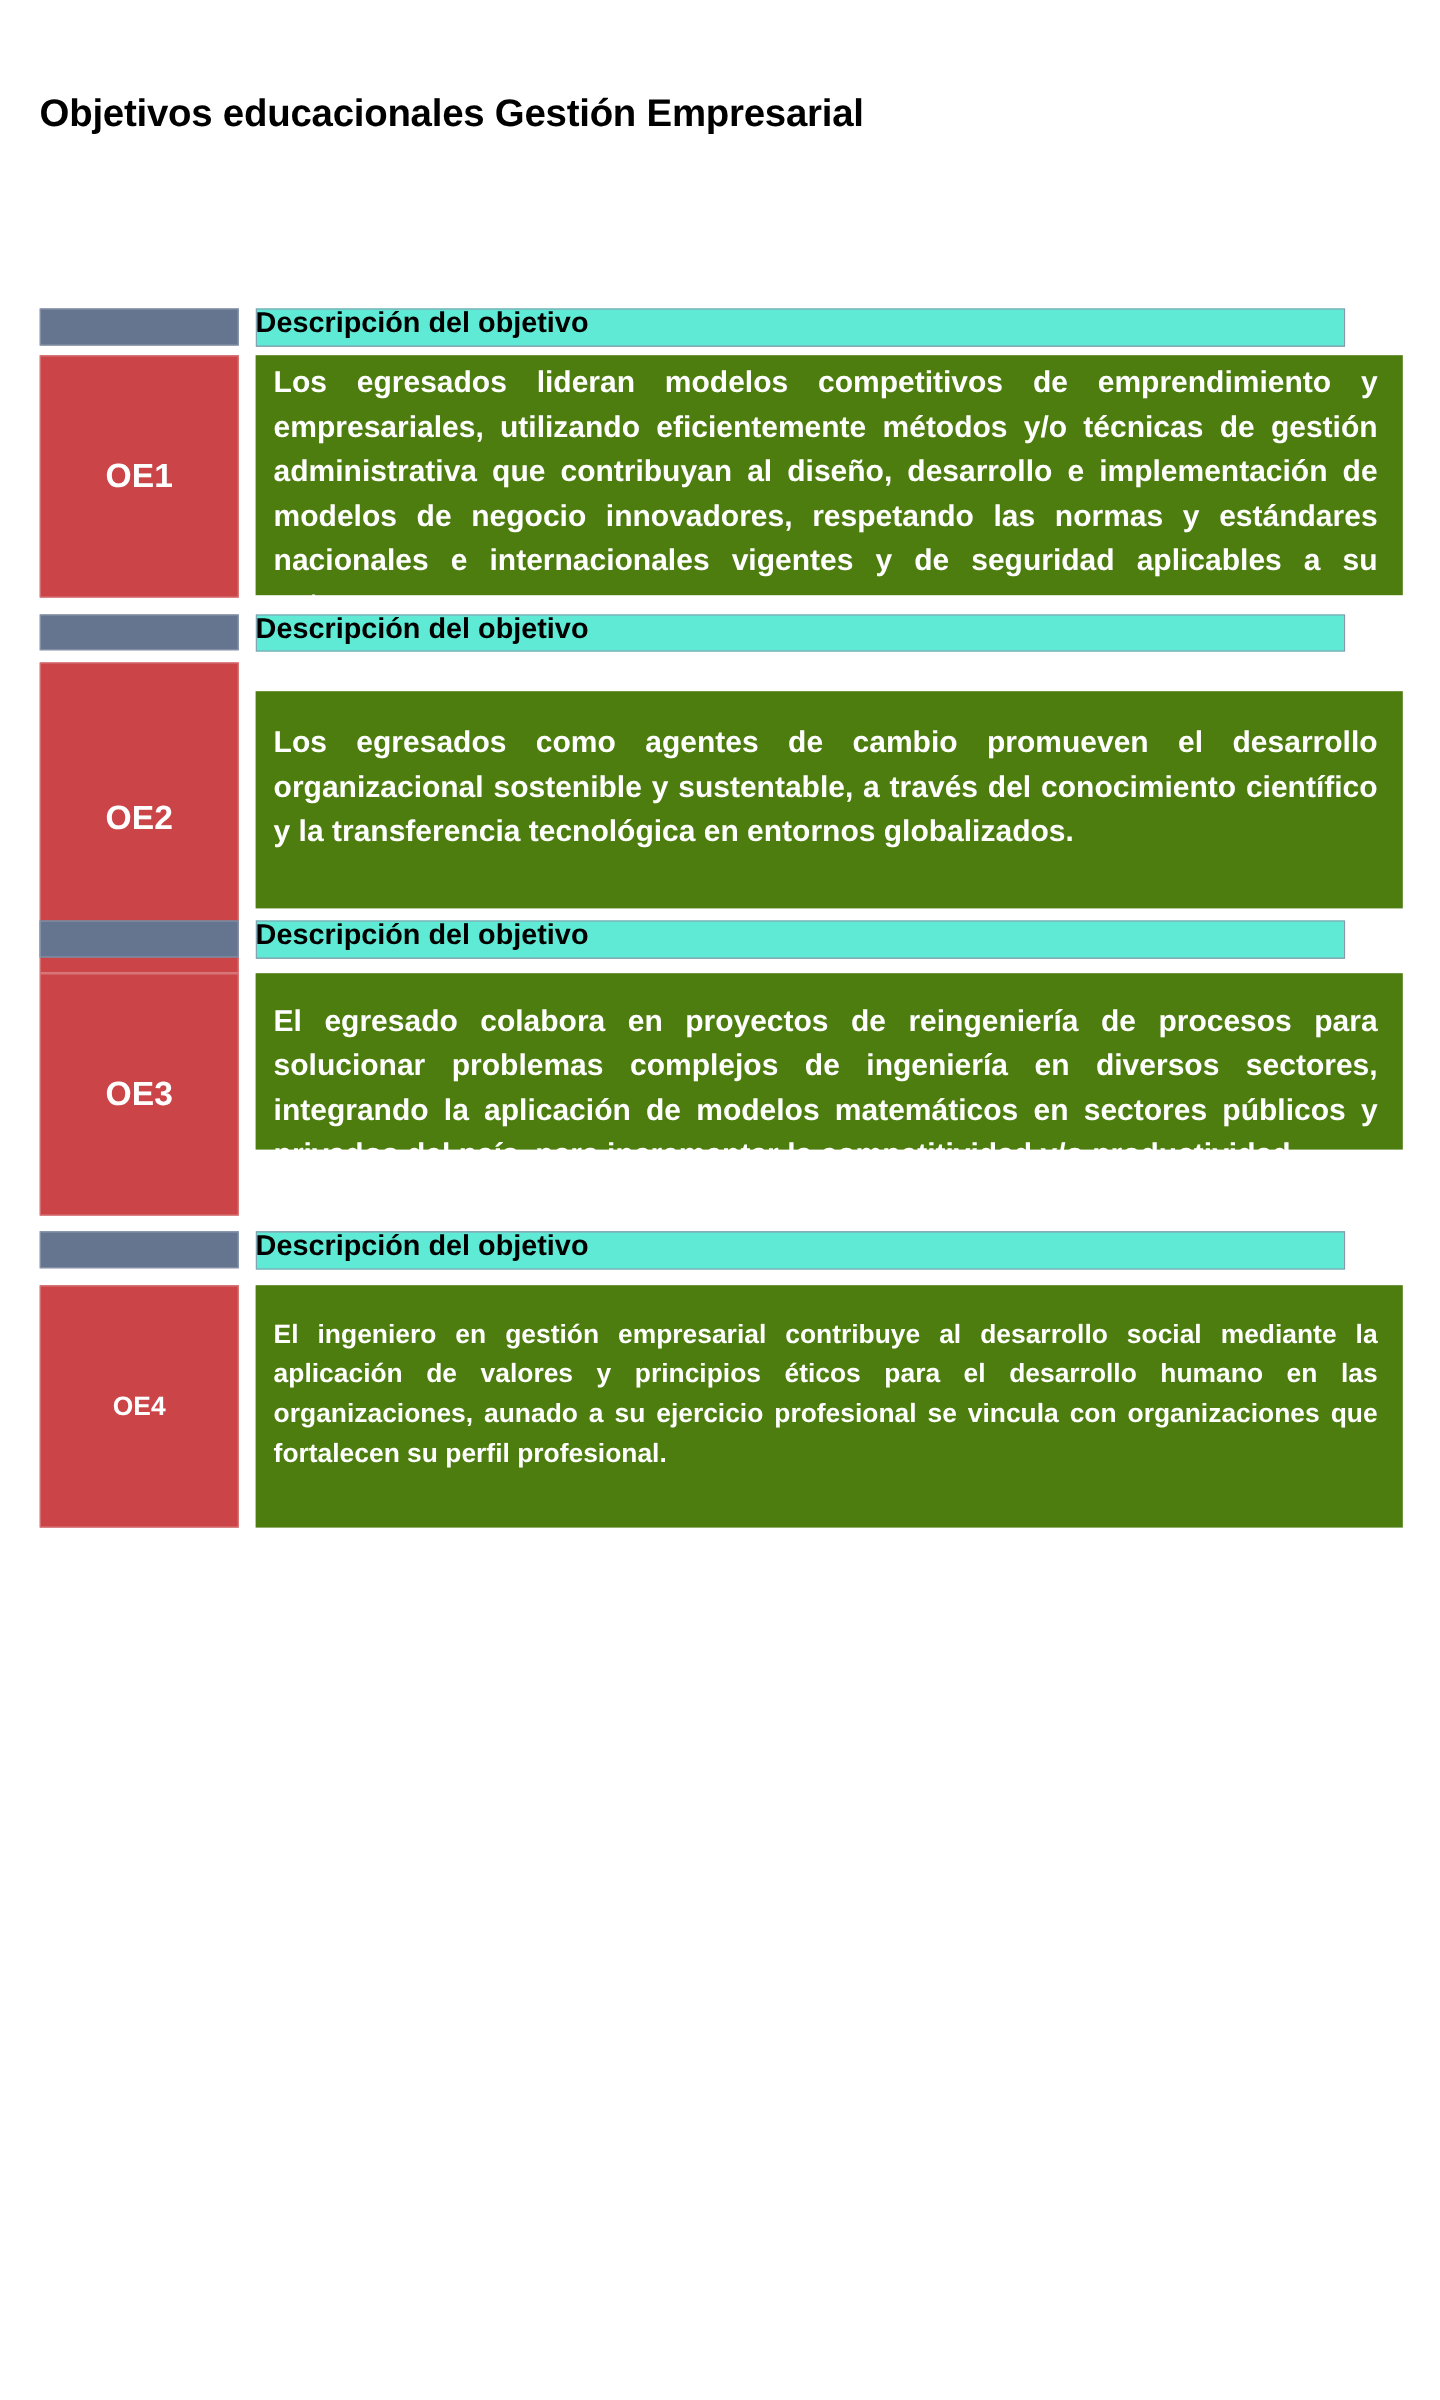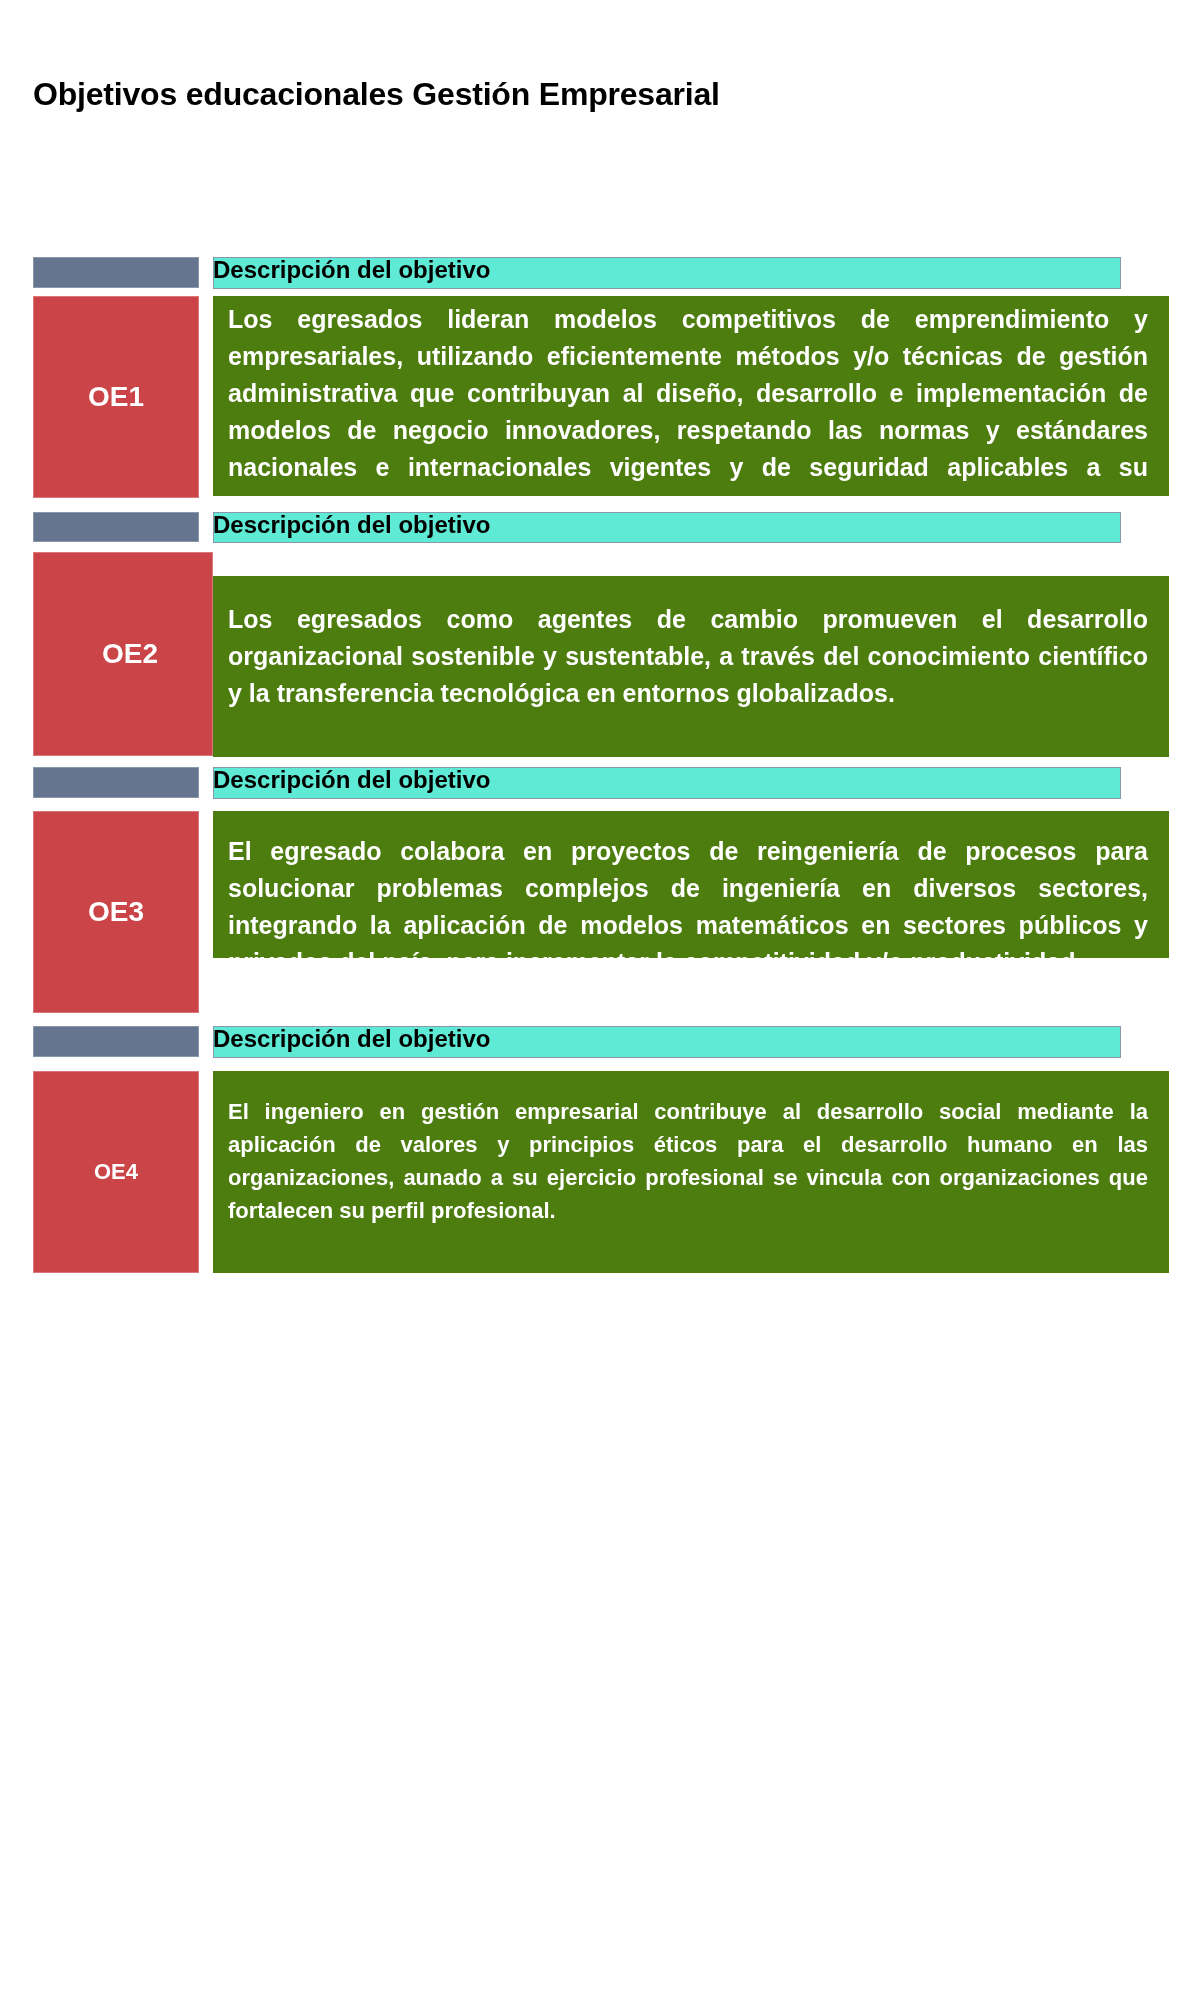--- a/index.html
+++ b/index.html
@@ -40,21 +40,21 @@
   <div class="desc" style="top:296px;height:200px;padding-top:5px;">
     <p>Los egresados lideran modelos competitivos de emprendimiento y empresariales, utilizando eficientemente métodos y/o técnicas de gestión administrativa que contribuyan al diseño, desarrollo e implementación de modelos de negocio innovadores, respetando las normas y estándares nacionales e internacionales vigentes y de seguridad aplicables a su entorno.</p>
   </div>
 </div>
 
 <div>
   <div class="hdr-left" style="top:512px;height:30px;"></div>
   <div class="hdr-right" style="top:512px;height:31px;">
     <span class="hdr-text">Descripción del objetivo</span>
   </div>
-  <div class="lbl" style="top:552px;height:204px;padding-left:14px;">
+  <div class="lbl" style="top:552px;height:259px;">
     <span>OE2</span>
   </div>
   <div class="desc" style="top:552px;height:181px;padding-top:25px;margin-top:24px;">
     <p>Los egresados como agentes de cambio promueven el desarrollo organizacional sostenible y sustentable, a través del conocimiento científico y la transferencia tecnológica en entornos globalizados.</p>
   </div>
 </div>
 
 <div>
   <div class="hdr-left" style="top:767px;height:31px;"></div>
   <div class="hdr-right" style="top:767px;height:32px;">

